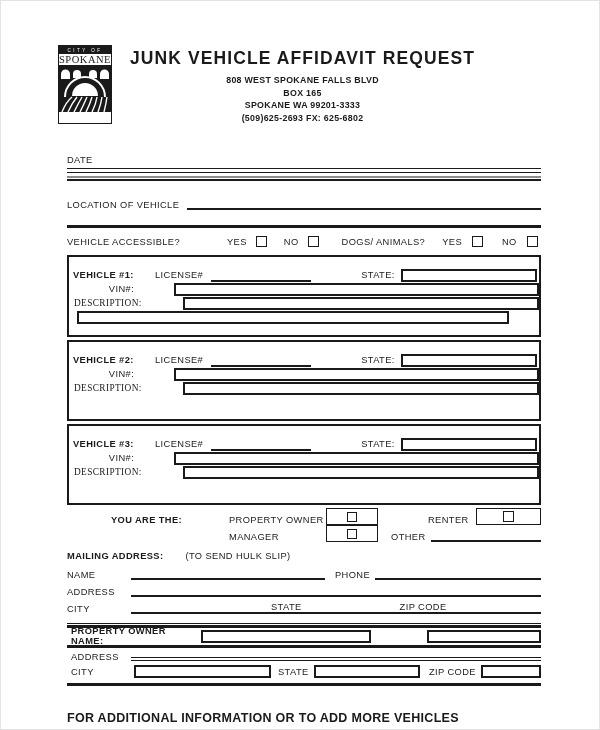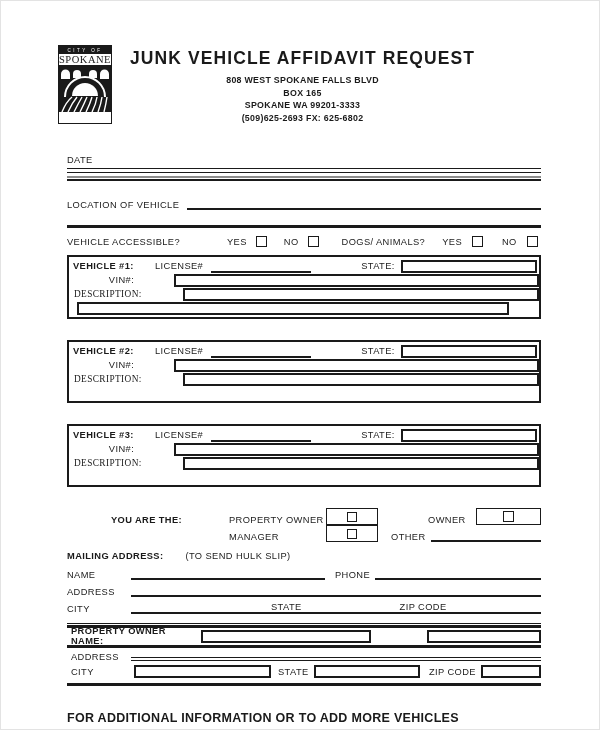--- a/index.html
+++ b/index.html
@@ -39,21 +39,21 @@
   .banner{margin-top:8px;text-align:center;font-size:11px;font-weight:bold;letter-spacing:0.5px;}
   .banner-rule{margin-top:3px;height:5px;border-top:2px solid var(--rule-gray);border-bottom:2px solid var(--ink);}
   
   .loc-row{margin-top:15px;display:flex;align-items:flex-end;height:14px;}
   .loc-row .fill-line{flex:1;margin-left:8px;height:12px;}
   .thick-rule{margin-top:15px;border-top:3px solid var(--ink);}
   
   .acc-row{display:flex;align-items:center;height:27px;}
   .acc-q{width:160px;}
   
-  .vbox{border:2px solid var(--ink);margin-bottom:21px;padding:2px 0;}
+  .vbox{border:2px solid var(--ink);margin-bottom:3px;padding:11px 0;}
   .vrow{display:flex;align-items:center;height:14px;}
   .v-name{width:86px;padding-left:4px;}
   .lic-line{width:100px;height:10px;border-bottom:2px solid var(--ink);margin-left:8px;align-self:flex-end;}
   .state-lbl{margin-left:50px;}
   .state-box{flex:1;margin-left:6px;margin-right:2px;}
   .vin-lbl{width:105px;text-align:center;}
   .vin-box{flex:1;}
   .desc-lbl{width:114px;padding-left:5px;font-family:Liberation Serif, serif;}
   .desc-box{flex:1;}
   .extra-box{margin-left:8px;margin-top:1px;width:432px;}
@@ -226,21 +226,21 @@
     <div class="v-spacer"></div>
   </div>
 
   <div class="yat-row lbl">
     <span class="yat-sp1"></span>
     <span class="yat-lbl b">YOU ARE THE:</span>
     <span class="who-lbl">PROPERTY OWNER</span>
     <span class="cb-cell">
         <span class="cbx"></span>
       </span>
-    <span class="renter-lbl">OWNER</span>
+    <span class="renter-lbl">RENTER</span>
     <span class="renter-cell">
         <span class="cbx"></span>
       </span>
   </div>
   <div class="yat-row lbl">
     <span class="yat-sp2"></span>
     <span class="who-lbl">MANAGER</span>
     <span class="cb-cell">
         <span class="cbx"></span>
       </span>

